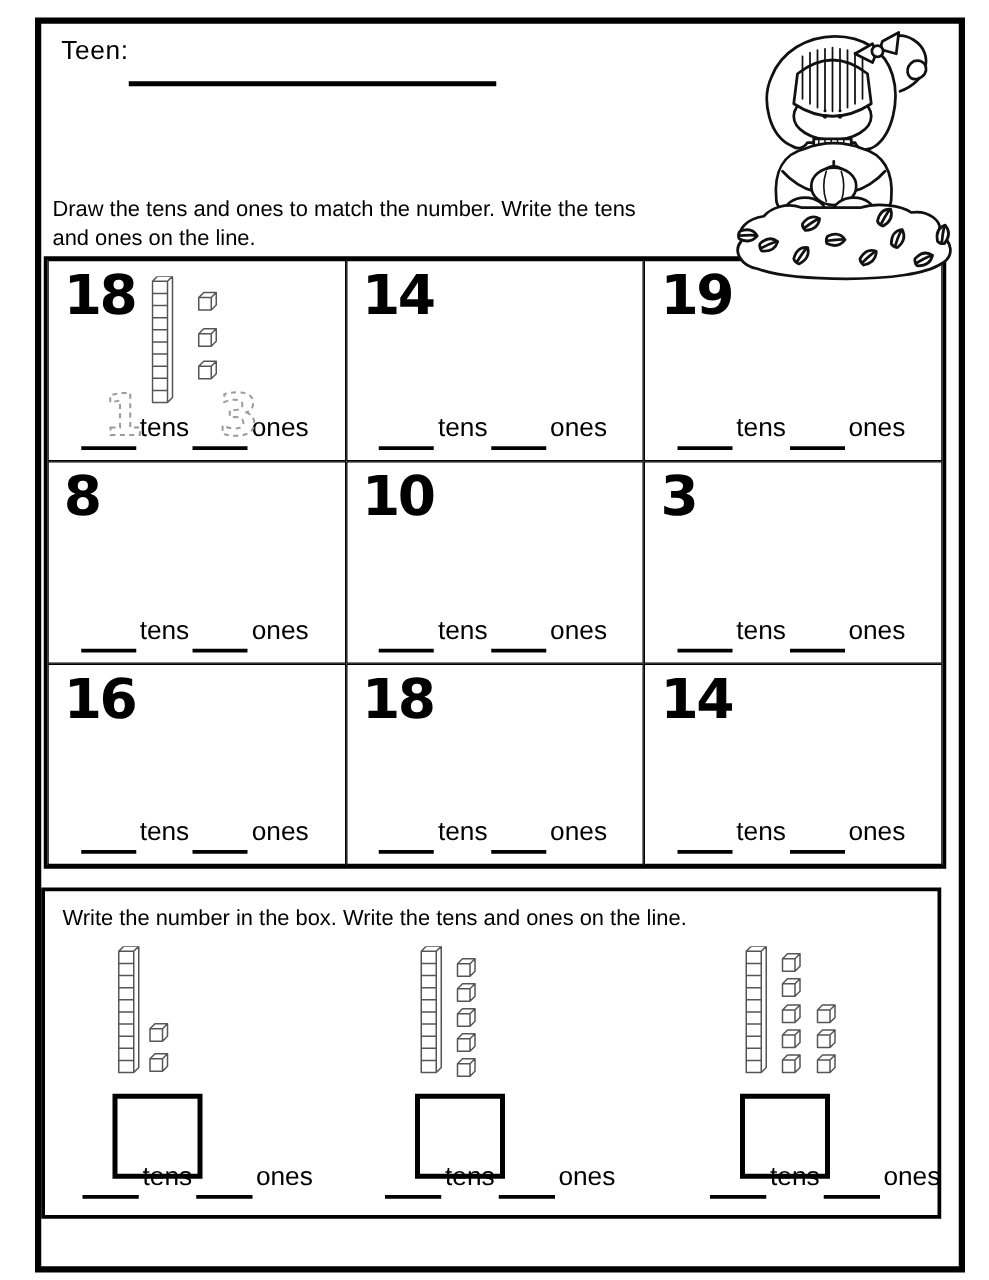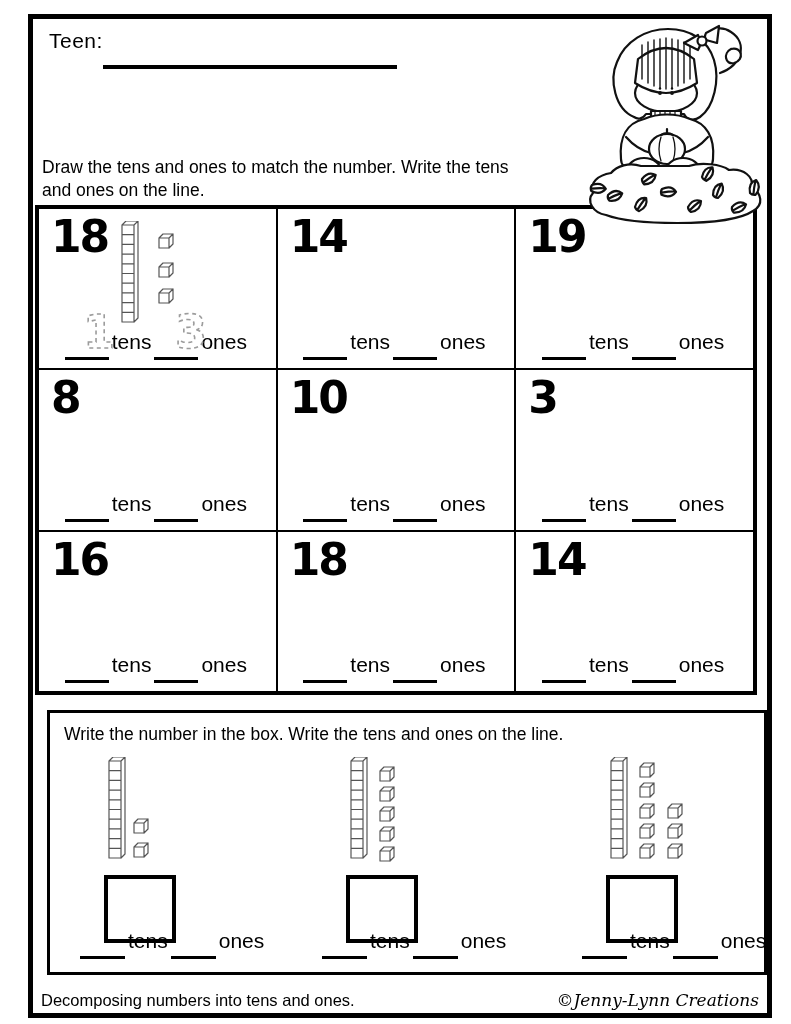--- a/index.html
+++ b/index.html
@@ -30,21 +30,21 @@
   .lbl{padding:0 3px;text-align:right;}
   .figure{position:absolute;left:82px;top:12px;}
 
   
   .trace{position:absolute;bottom:4px;width:46px;height:56px;overflow:visible;}
   .trace text{font-family:"DejaVu Sans",sans-serif;font-weight:bold;font-size:46px;fill:none;stroke:#9c9c9c;stroke-width:1.6;stroke-dasharray:4 3.5;}
   .trace-1{left:30px;}
   .trace-3{left:130px;}
 
   
-  .bottom-box{position:absolute;left:14px;top:691px;width:714px;height:259px;border:3px solid #000;}
+  .bottom-box{position:absolute;left:0;top:691px;width:714px;height:259px;border:3px solid #000;}
   .bottom-instr{position:absolute;left:14px;top:11px;font-size:17.5px;}
   .problem{position:absolute;top:44px;width:225px;height:210px;}
   .p0{left:28px;} .p1{left:270px;} .p2{left:530px;}
   .problem .figure{position:absolute;left:30px;top:0;}
   .answer-box{position:absolute;left:26px;top:118px;width:64px;height:60px;border:4px solid #000;background:#fff;}
   .problem .answer-line{bottom:8px;text-align:left;padding-left:2px;}
   .problem .blank{width:45px;}
 
   
   .footer{position:absolute;left:8px;right:8px;bottom:3px;display:flex;justify-content:space-between;align-items:baseline;}
@@ -231,18 +231,14 @@
       <div class="figure"><svg width="86" height="106" viewBox="0 0 86 106">
             <path d="M1,4 h12 v97 h-12 z M1,4 L5,0 L17,0 L13,4 z M13,4 L17,0 L17,97 L13,101 z M1,13.7 h12 M1,23.4 h12 M1,33.1 h12 M1,42.8 h12 M1,52.5 h12 M1,62.2 h12 M1,71.9 h12 M1,81.6 h12 M1,91.3 h12 M30,10 h10 v10 h-10 z M30,10 L34,6 L44,6 L40,10 z M40,10 L44,6 L44,16 L40,20 z M30,30 h10 v10 h-10 z M30,30 L34,26 L44,26 L40,30 z M40,30 L44,26 L44,36 L40,40 z M30,51 h10 v10 h-10 z M30,51 L34,47 L44,47 L40,51 z M40,51 L44,47 L44,57 L40,61 z M30,71 h10 v10 h-10 z M30,71 L34,67 L44,67 L40,71 z M40,71 L44,67 L44,77 L40,81 z M30,91 h10 v10 h-10 z M30,91 L34,87 L44,87 L40,91 z M40,91 L44,87 L44,97 L40,101 z M58,51 h10 v10 h-10 z M58,51 L62,47 L72,47 L68,51 z M68,51 L72,47 L72,57 L68,61 z M58,71 h10 v10 h-10 z M58,71 L62,67 L72,67 L68,71 z M68,71 L72,67 L72,77 L68,81 z M58,91 h10 v10 h-10 z M58,91 L62,87 L72,87 L68,91 z M68,91 L72,87 L72,97 L68,101 z" fill="#fff" stroke="#555555" stroke-width="1.2" stroke-linejoin="round"></path>
           </svg></div>
       <div class="answer-box"></div>
       <div class="answer-line">
         <span class="blank"></span><span class="lbl">tens</span><span class="blank"></span><span class="lbl">ones</span>
       </div>
     </div>
   </div>
 
-  <div class="footer">
-    <span class="left">Decomposing numbers into tens and ones.</span>
-    <span class="right">©Jenny-Lynn Creations</span>
-  </div>
 
 </div>
 
 </body></html>

